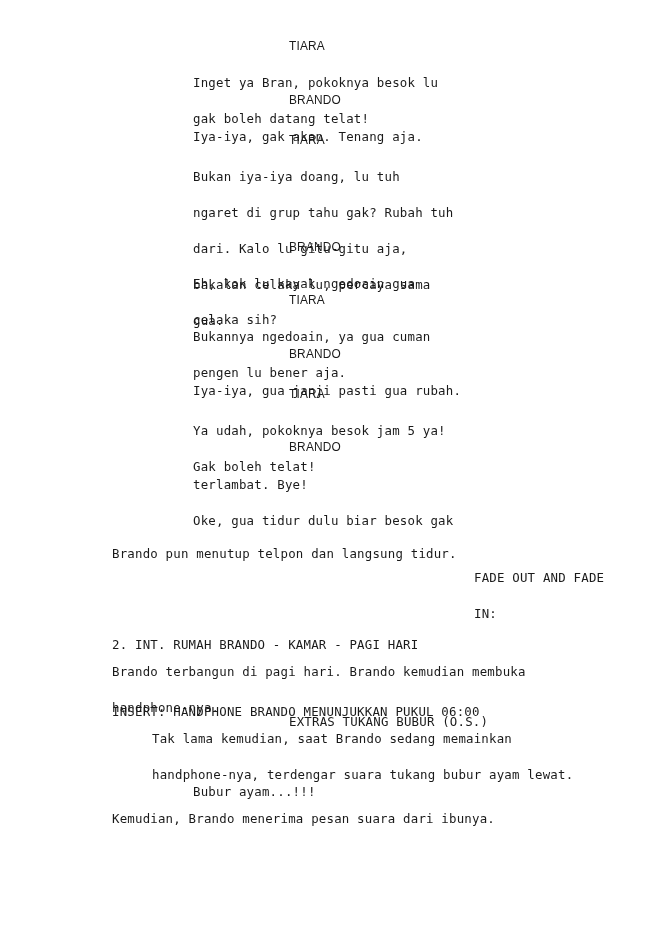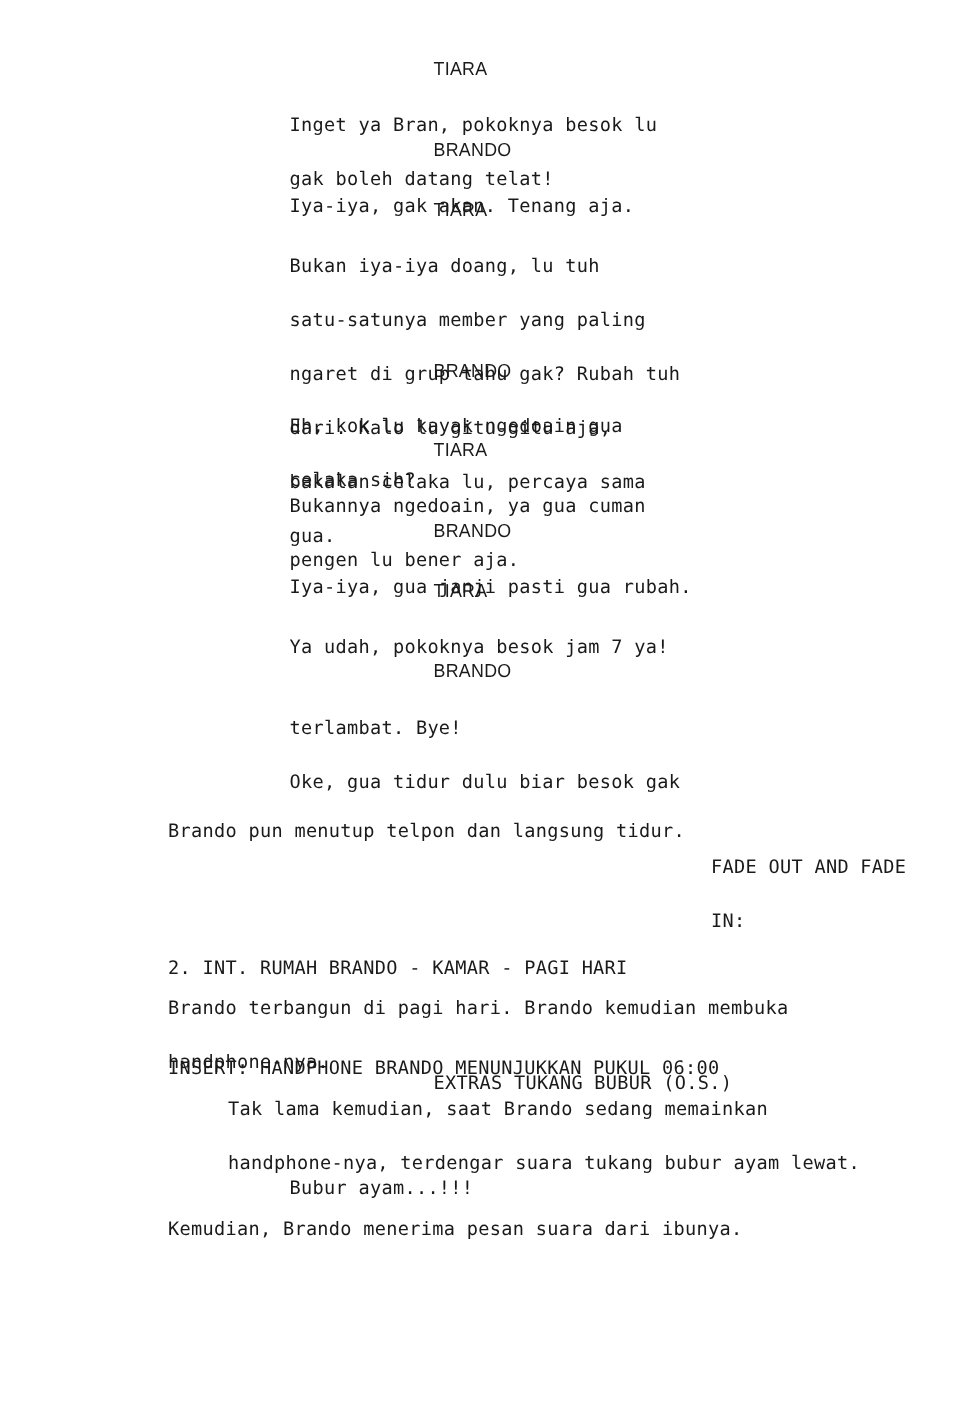--- a/index.html
+++ b/index.html
@@ -23,21 +23,20 @@
   </div>
 
   <div class="char" style="top:94px;">BRANDO</div>
   <div class="mono dlg" style="top:107px;">
     <span class="line">Iya-iya, gak akan. Tenang aja.</span>
   </div>
 
   <div class="char" style="top:134px;">TIARA</div>
   <div class="mono dlg" style="top:147px;">
     <span class="line">Bukan iya-iya doang, lu tuh</span>
-    <span class="line">satu-satunya member yang paling</span>
     <span class="line">ngaret di grup tahu gak? Rubah tuh</span>
     <span class="line">dari. Kalo lu gitu-gitu aja,</span>
     <span class="line">bakalan celaka lu, percaya sama</span>
     <span class="line">gua.</span>
   </div>
 
   <div class="char" style="top:241px;">BRANDO</div>
   <div class="mono dlg" style="top:254px;">
     <span class="line">Eh, kok lu kayak ngedoain gua</span>
     <span class="line">celaka sih?</span>
@@ -49,21 +48,22 @@
     <span class="line">pengen lu bener aja.</span>
   </div>
 
   <div class="char" style="top:348px;">BRANDO</div>
   <div class="mono dlg" style="top:361px;">
     <span class="line">Iya-iya, gua janji pasti gua rubah.</span>
   </div>
 
   <div class="char" style="top:388px;">TIARA</div>
   <div class="mono dlg" style="top:401px;">
-    <span class="line">Ya udah, pokoknya besok jam 7 ya!</span>
+    <span class="line">Ya udah, pokoknya besok jam 5 ya!</span>
+    <span class="line">Gak boleh telat!</span>
   </div>
 
   <div class="char" style="top:441px;">BRANDO</div>
   <div class="mono dlg" style="top:455px;">
     <span class="line">terlambat. Bye!</span>
     <span class="line">Oke, gua tidur dulu biar besok gak</span>
   </div>
 
   <div class="mono act" style="top:524px;">
     <span class="line">Brando pun menutup telpon dan langsung tidur.</span>

